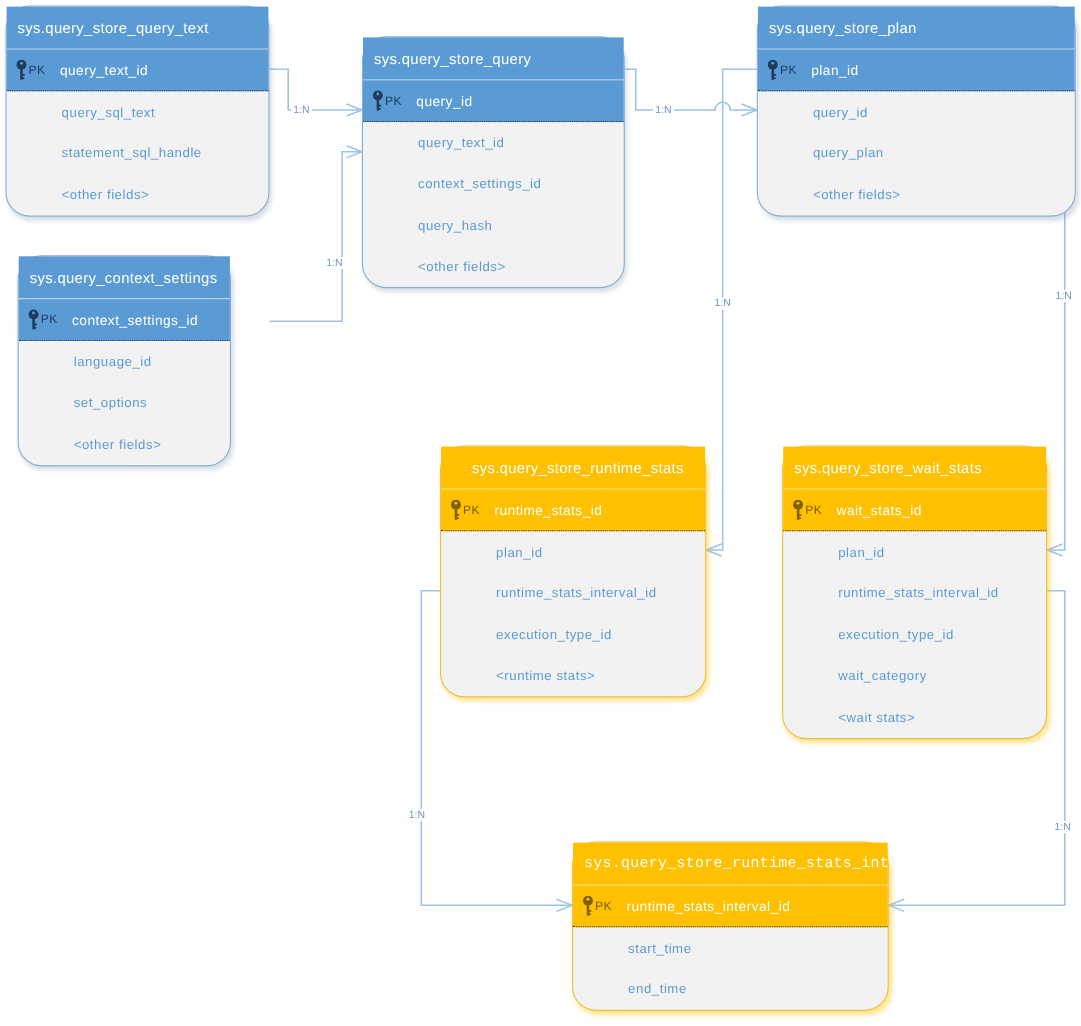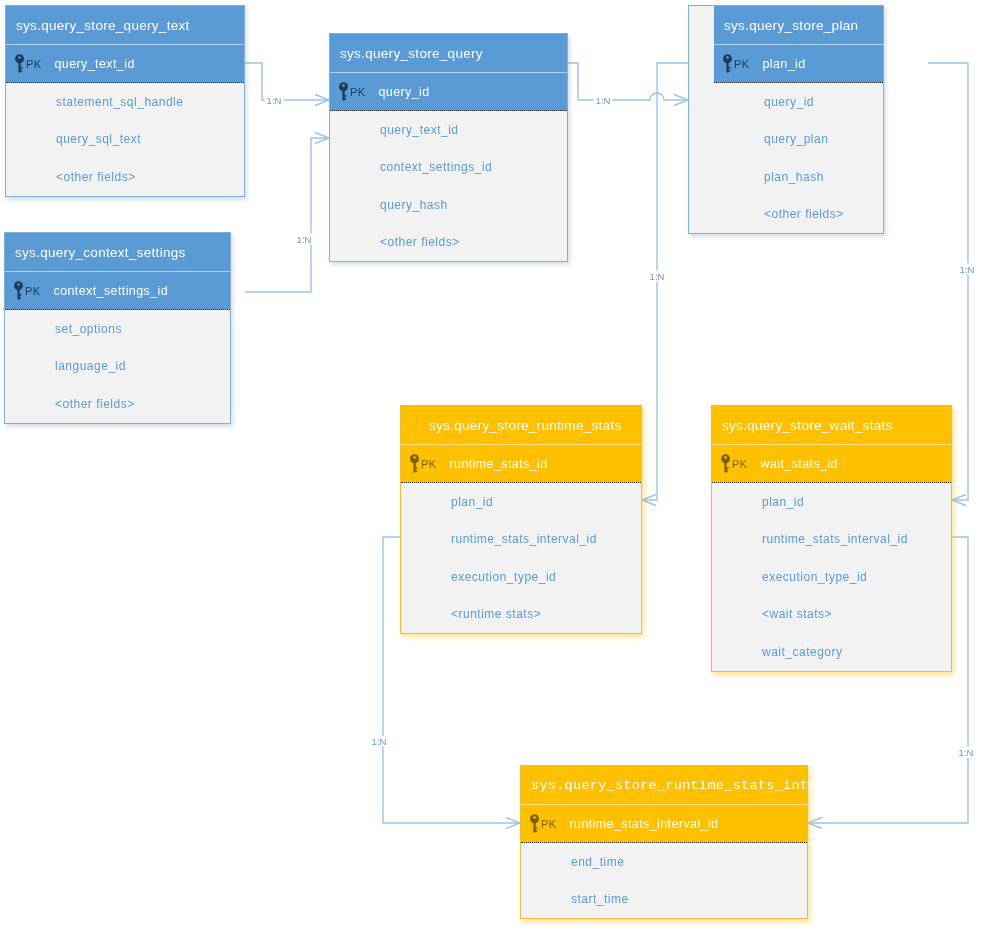--- a/index.html
+++ b/index.html
@@ -18,20 +18,21 @@
     line-height:11px;
     color:var(--connlabel,#6E96C9);
     background:#ffffff;
     padding:0 2px;
     white-space:nowrap;
   }
   .tbl{
     position:absolute;
     box-sizing:border-box;
     background:var(--body,#F2F2F2);
+    border-radius:22px;
   }
   .tbl.blue{border:1px solid #85AED6;box-shadow:2px 3px 4px rgba(130,150,170,.30);}
   .tbl.orange{border:1px solid #EBBE3F;box-shadow:2px 3px 5px rgba(255,192,0,.45);}
   .tbl-header{
     display:flex;align-items:center;
     box-sizing:border-box;
     padding-left:10px;
     color:#ffffff;
     font-size:13.5px;
     letter-spacing:.3px;
@@ -96,69 +97,68 @@
       <div class="tbl-header" style="height: 39px;">sys.query_store_query_text</div>
       <div class="pk-row" style="height: 38px;">
         <svg class="key-icon" width="11" height="20" viewBox="0 0 11 20">
           <circle cx="5.5" cy="4.8" r="4.5" fill="#1F3B5C"></circle>
           <circle cx="5.5" cy="3.5" r="1.3" fill="#5B9BD5"></circle>
           <path d="M4.4 9 h2.3 v9.5 h-2.3 z M6.7 13.2 h1.8 v1.6 h-1.8 z M6.7 16.2 h1.4 v1.6 h-1.4 z" fill="#1F3B5C"></path>
         </svg>
         <span class="pk-label">PK</span>
         <span class="pk-field">query_text_id</span>
       </div>
+      <div class="field-row" style="height: 37.5px;">query_sql_text</div>
       <div class="field-row" style="height: 37.5px;">statement_sql_handle</div>
-      <div class="field-row" style="height: 37.5px;">query_sql_text</div>
       <div class="field-row" style="height: 37.5px;">&lt;other fields&gt;</div>
     </div>
     <div class="tbl blue" style="left: 329px; top: 5px; width: 239px; margin-top: 28px;">
       <div class="tbl-header" style="height: 39px;">sys.query_store_query</div>
       <div class="pk-row" style="height: 38px;">
         <svg class="key-icon" width="11" height="20" viewBox="0 0 11 20">
           <circle cx="5.5" cy="4.8" r="4.5" fill="#1F3B5C"></circle>
           <circle cx="5.5" cy="3.5" r="1.3" fill="#5B9BD5"></circle>
           <path d="M4.4 9 h2.3 v9.5 h-2.3 z M6.7 13.2 h1.8 v1.6 h-1.8 z M6.7 16.2 h1.4 v1.6 h-1.4 z" fill="#1F3B5C"></path>
         </svg>
         <span class="pk-label">PK</span>
         <span class="pk-field">query_id</span>
       </div>
       <div class="field-row" style="height: 37.5px;">query_text_id</div>
       <div class="field-row" style="height: 37.5px;">context_settings_id</div>
       <div class="field-row" style="height: 37.5px;">query_hash</div>
       <div class="field-row" style="height: 37.5px;">&lt;other fields&gt;</div>
     </div>
-    <div class="tbl blue" style="left: 688px; top: 5px; width: 196px; padding-left: 25px;">
+    <div class="tbl blue" style="left: 688px; top: 5px; width: 290px;">
       <div class="tbl-header" style="height: 39px;">sys.query_store_plan</div>
       <div class="pk-row" style="height: 38px;">
         <svg class="key-icon" width="11" height="20" viewBox="0 0 11 20">
           <circle cx="5.5" cy="4.8" r="4.5" fill="#1F3B5C"></circle>
           <circle cx="5.5" cy="3.5" r="1.3" fill="#5B9BD5"></circle>
           <path d="M4.4 9 h2.3 v9.5 h-2.3 z M6.7 13.2 h1.8 v1.6 h-1.8 z M6.7 16.2 h1.4 v1.6 h-1.4 z" fill="#1F3B5C"></path>
         </svg>
         <span class="pk-label">PK</span>
         <span class="pk-field">plan_id</span>
       </div>
       <div class="field-row" style="height: 37.5px;">query_id</div>
       <div class="field-row" style="height: 37.5px;">query_plan</div>
-      <div class="field-row" style="height: 37.5px;">plan_hash</div>
-      <div class="field-row" style="height: 37.5px;">&lt;other fields&gt;</div>
-    </div>
-    <div class="tbl blue" style="left: 4px; top: 232px; width: 227px;">
+      <div class="field-row" style="height: 37.5px;">&lt;other fields&gt;</div>
+    </div>
+    <div class="tbl blue" style="left: 16px; top: 232px; width: 194px;">
       <div class="tbl-header" style="height: 39px;">sys.query_context_settings</div>
       <div class="pk-row" style="height: 38px;">
         <svg class="key-icon" width="11" height="20" viewBox="0 0 11 20">
           <circle cx="5.5" cy="4.8" r="4.5" fill="#1F3B5C"></circle>
           <circle cx="5.5" cy="3.5" r="1.3" fill="#5B9BD5"></circle>
           <path d="M4.4 9 h2.3 v9.5 h-2.3 z M6.7 13.2 h1.8 v1.6 h-1.8 z M6.7 16.2 h1.4 v1.6 h-1.4 z" fill="#1F3B5C"></path>
         </svg>
         <span class="pk-label">PK</span>
         <span class="pk-field">context_settings_id</span>
       </div>
+      <div class="field-row" style="height: 37.5px;">language_id</div>
       <div class="field-row" style="height: 37.5px;">set_options</div>
-      <div class="field-row" style="height: 37.5px;">language_id</div>
       <div class="field-row" style="height: 37.5px;">&lt;other fields&gt;</div>
     </div>
     <div class="tbl orange" style="left: 400px; top: 405px; width: 242px;">
       <div class="tbl-header" style="height: 39px; padding-left: 28px;">sys.query_store_runtime_stats</div>
       <div class="pk-row" style="height: 38px;">
         <svg class="key-icon" width="11" height="20" viewBox="0 0 11 20">
           <circle cx="5.5" cy="4.8" r="4.5" fill="#7F6000"></circle>
           <circle cx="5.5" cy="3.5" r="1.3" fill="#FFC000"></circle>
           <path d="M4.4 9 h2.3 v9.5 h-2.3 z M6.7 13.2 h1.8 v1.6 h-1.8 z M6.7 16.2 h1.4 v1.6 h-1.4 z" fill="#7F6000"></path>
         </svg>
@@ -177,30 +177,30 @@
           <circle cx="5.5" cy="4.8" r="4.5" fill="#7F6000"></circle>
           <circle cx="5.5" cy="3.5" r="1.3" fill="#FFC000"></circle>
           <path d="M4.4 9 h2.3 v9.5 h-2.3 z M6.7 13.2 h1.8 v1.6 h-1.8 z M6.7 16.2 h1.4 v1.6 h-1.4 z" fill="#7F6000"></path>
         </svg>
         <span class="pk-label">PK</span>
         <span class="pk-field">wait_stats_id</span>
       </div>
       <div class="field-row" style="height: 37.5px;">plan_id</div>
       <div class="field-row" style="height: 37.5px;">runtime_stats_interval_id</div>
       <div class="field-row" style="height: 37.5px;">execution_type_id</div>
+      <div class="field-row" style="height: 37.5px;">wait_category</div>
       <div class="field-row" style="height: 37.5px;">&lt;wait stats&gt;</div>
-      <div class="field-row" style="height: 37.5px;">wait_category</div>
     </div>
     <div class="tbl orange" style="left: 520px; top: 765px; width: 288px;">
       <div class="tbl-header" style="height: 39px; font-family: Liberation Mono, monospace;">sys.query_store_runtime_stats_interval</div>
       <div class="pk-row" style="height: 38px;">
         <svg class="key-icon" width="11" height="20" viewBox="0 0 11 20">
           <circle cx="5.5" cy="4.8" r="4.5" fill="#7F6000"></circle>
           <circle cx="5.5" cy="3.5" r="1.3" fill="#FFC000"></circle>
           <path d="M4.4 9 h2.3 v9.5 h-2.3 z M6.7 13.2 h1.8 v1.6 h-1.8 z M6.7 16.2 h1.4 v1.6 h-1.4 z" fill="#7F6000"></path>
         </svg>
         <span class="pk-label">PK</span>
         <span class="pk-field">runtime_stats_interval_id</span>
       </div>
+      <div class="field-row" style="height: 37.5px;">start_time</div>
       <div class="field-row" style="height: 37.5px;">end_time</div>
-      <div class="field-row" style="height: 37.5px;">start_time</div>
     </div>
   </div>
 
 </body></html>

